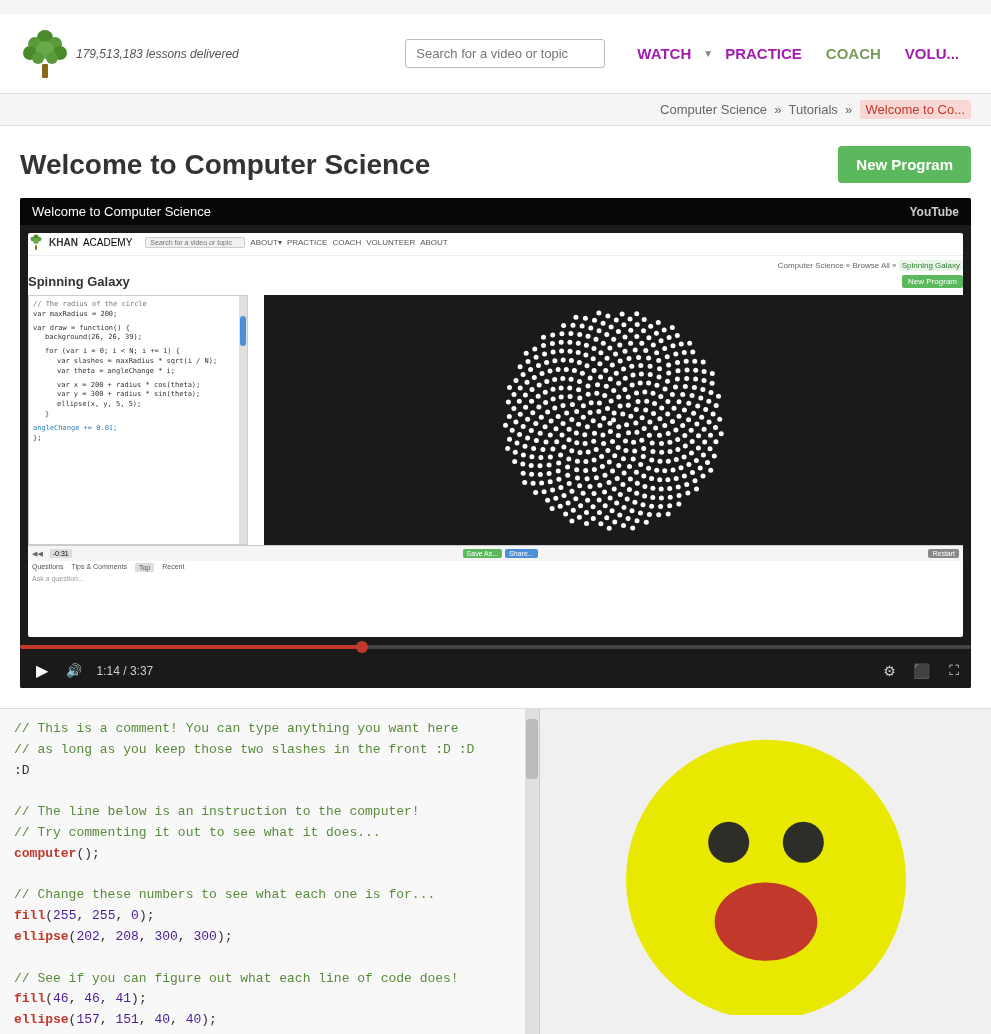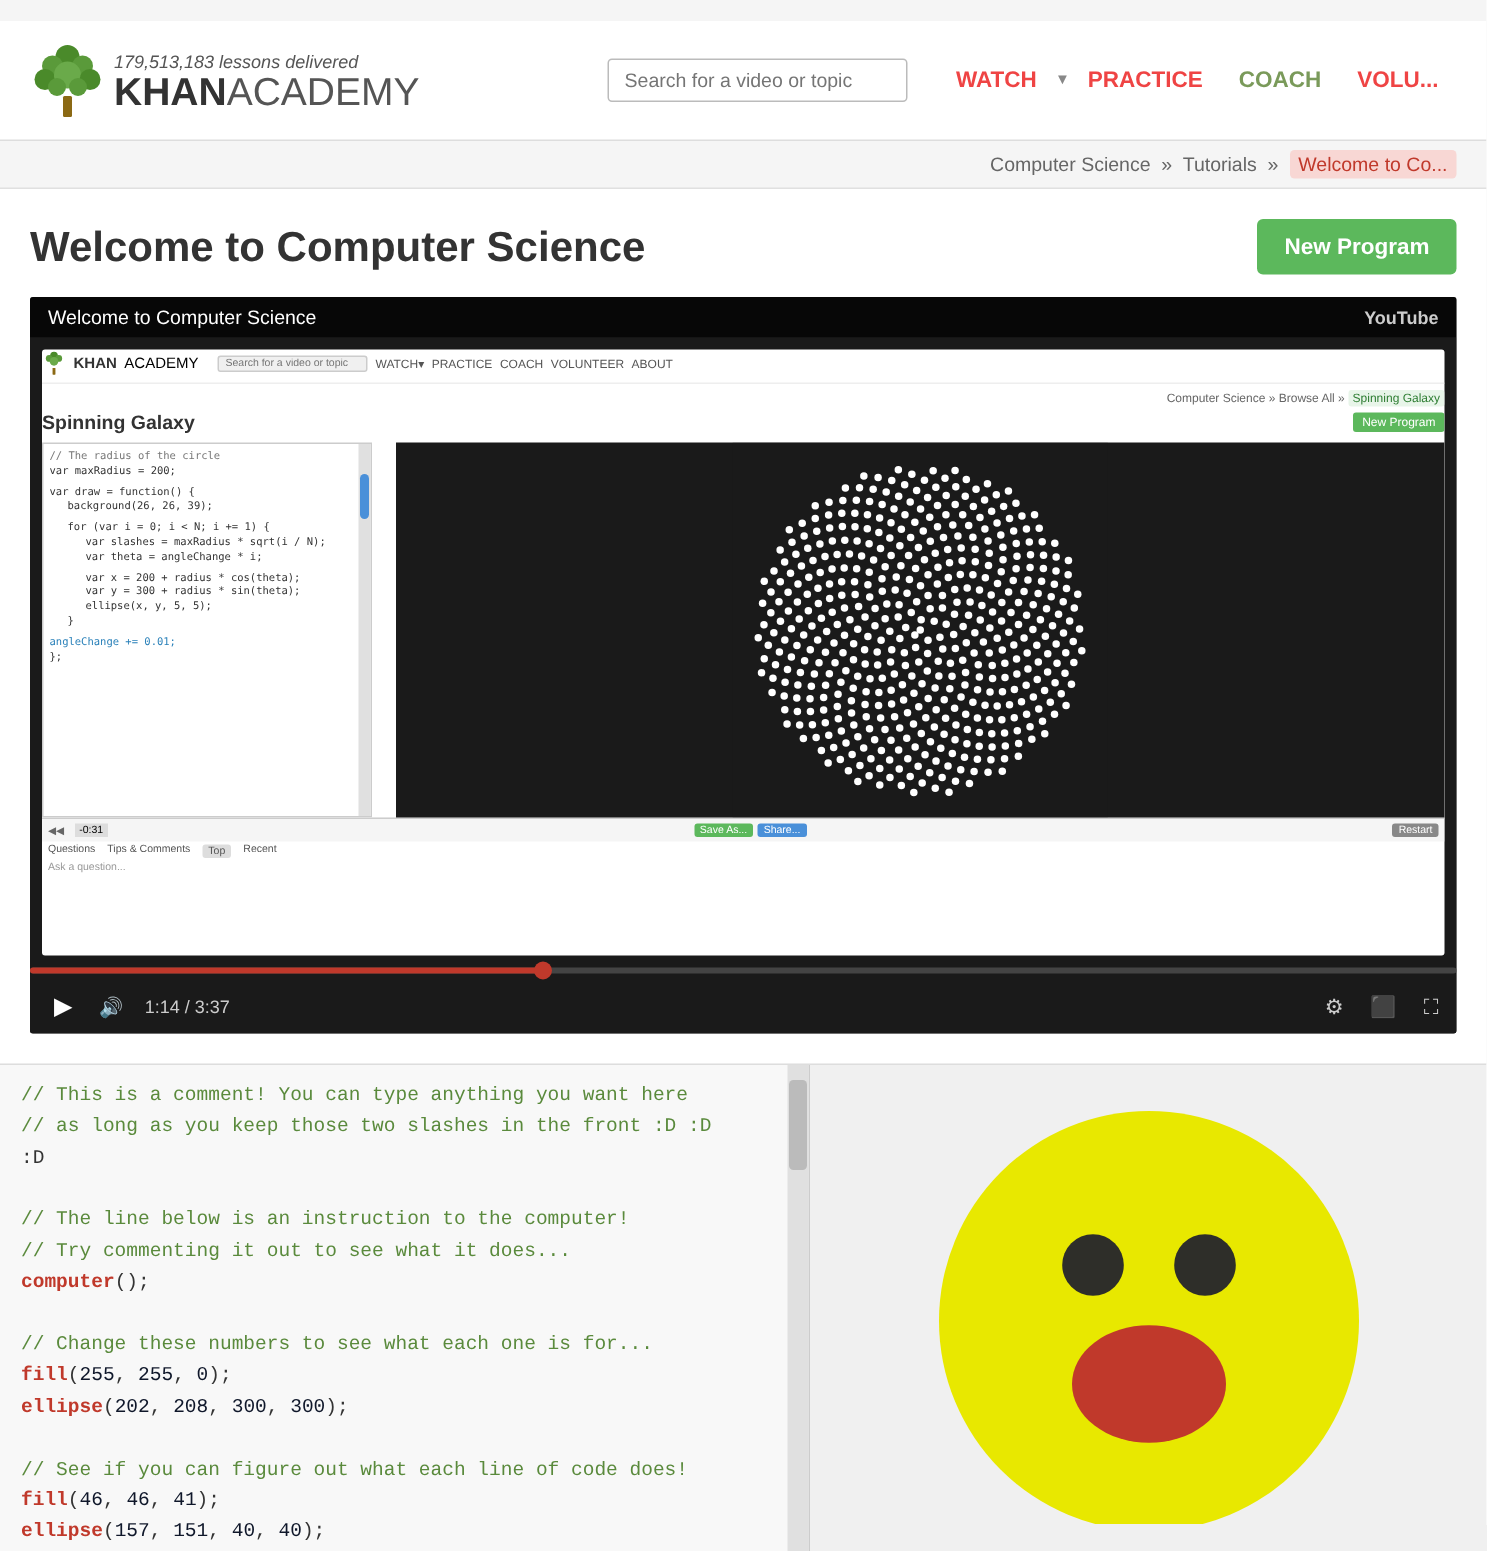--- a/index.html
+++ b/index.html
@@ -65,21 +65,21 @@
       margin-right: 20px;
     }
     .nav-links {
       display: flex;
       align-items: center;
       gap: 0;
     }
     .nav-link {
       font-size: 15px;
       font-weight: bold;
-      color: #ef4444;
+      color: #a21caf;
       padding: 8px 12px;
       cursor: pointer;
       text-decoration: none;
     }
 
     
     .breadcrumb {
       background: #f5f5f5;
       padding: 8px 20px;
       font-size: 13px;
@@ -383,21 +383,21 @@
     .code-content {
       padding: 10px 14px;
       font-family: 'Courier New', monospace;
       font-size: 13px;
       line-height: 1.6;
       color: #333;
       white-space: pre;
       overflow-x: hidden;
     }
     .code-comment { color: #5a8a3c; }
-    .code-number { color: #0f172a; }
+    .code-number { color: #4c1d95; }
 
     
     .canvas-preview {
       flex: 1;
       background: #f0f0f0;
       position: relative;
       min-height: 320px;
       overflow: hidden;
       display: flex;
       align-items: center;
@@ -420,23 +420,20 @@
         <circle cx="35" cy="18" r="7" fill="#5a9a3a"></circle>
         <circle cx="10" cy="27" r="7" fill="#4a8a2a"></circle>
         <circle cx="25" cy="24" r="9" fill="#6aaa4a"></circle>
         <circle cx="40" cy="27" r="7" fill="#4a8a2a"></circle>
         <circle cx="18" cy="32" r="6" fill="#5a9a3a"></circle>
         <circle cx="32" cy="32" r="6" fill="#5a9a3a"></circle>
         <rect x="22" y="38" width="6" height="14" fill="#8b6914" rx="1"></rect>
       </svg>
       <div class="logo-text-area">
         <div class="lessons-count">179,513,183 lessons delivered</div>
-        <div class="khan-academy-text">
-          <span style="font-weight:900; color:#333;">KHAN</span><span style="font-weight:300; color:#555;">ACADEMY</span>
-        </div>
       </div>
     </div>
   </div>
   <div class="nav-area">
     <input class="search-box" type="text" placeholder="Search for a video or topic" style="">
     <div class="nav-links">
       <a class="nav-link">WATCH</a>
         <span style="color:#888;font-size:10px;">▼</span>
       <a class="nav-link">PRACTICE</a>
       <a class="nav-link" style="color:#7a9a5a;">COACH</a>
@@ -473,21 +470,21 @@
             <circle cx="25" cy="12" r="8" fill="#4a8a2a"></circle>
             <circle cx="15" cy="18" r="7" fill="#5a9a3a"></circle>
             <circle cx="35" cy="18" r="7" fill="#5a9a3a"></circle>
             <circle cx="25" cy="24" r="9" fill="#6aaa4a"></circle>
             <rect x="22" y="38" width="6" height="14" fill="#8b6914" rx="1"></rect>
           </svg>
           <span class="mini-logo" style="font-size:10px; font-weight:900;">KHAN</span>
             <span style="font-size:10px; font-weight:300;">ACADEMY</span>
           <input class="mini-search" type="text" placeholder="Search for a video or topic" style="font-size: 7px; padding: 1px 4px; width: 100px; margin-left: 8px;">
           <div class="mini-nav">
-            <span>WATCH▾</span>
+            <span>ABOUT▾</span>
             <span>PRACTICE</span>
             <span>COACH</span>
             <span>VOLUNTEER</span>
             <span>ABOUT</span>
           </div>
         </div>
 
         <div class="mini-breadcrumb">
           Computer Science » Browse All »&nbsp;<span class="mini-highlight">Spinning Galaxy</span>
         </div>

